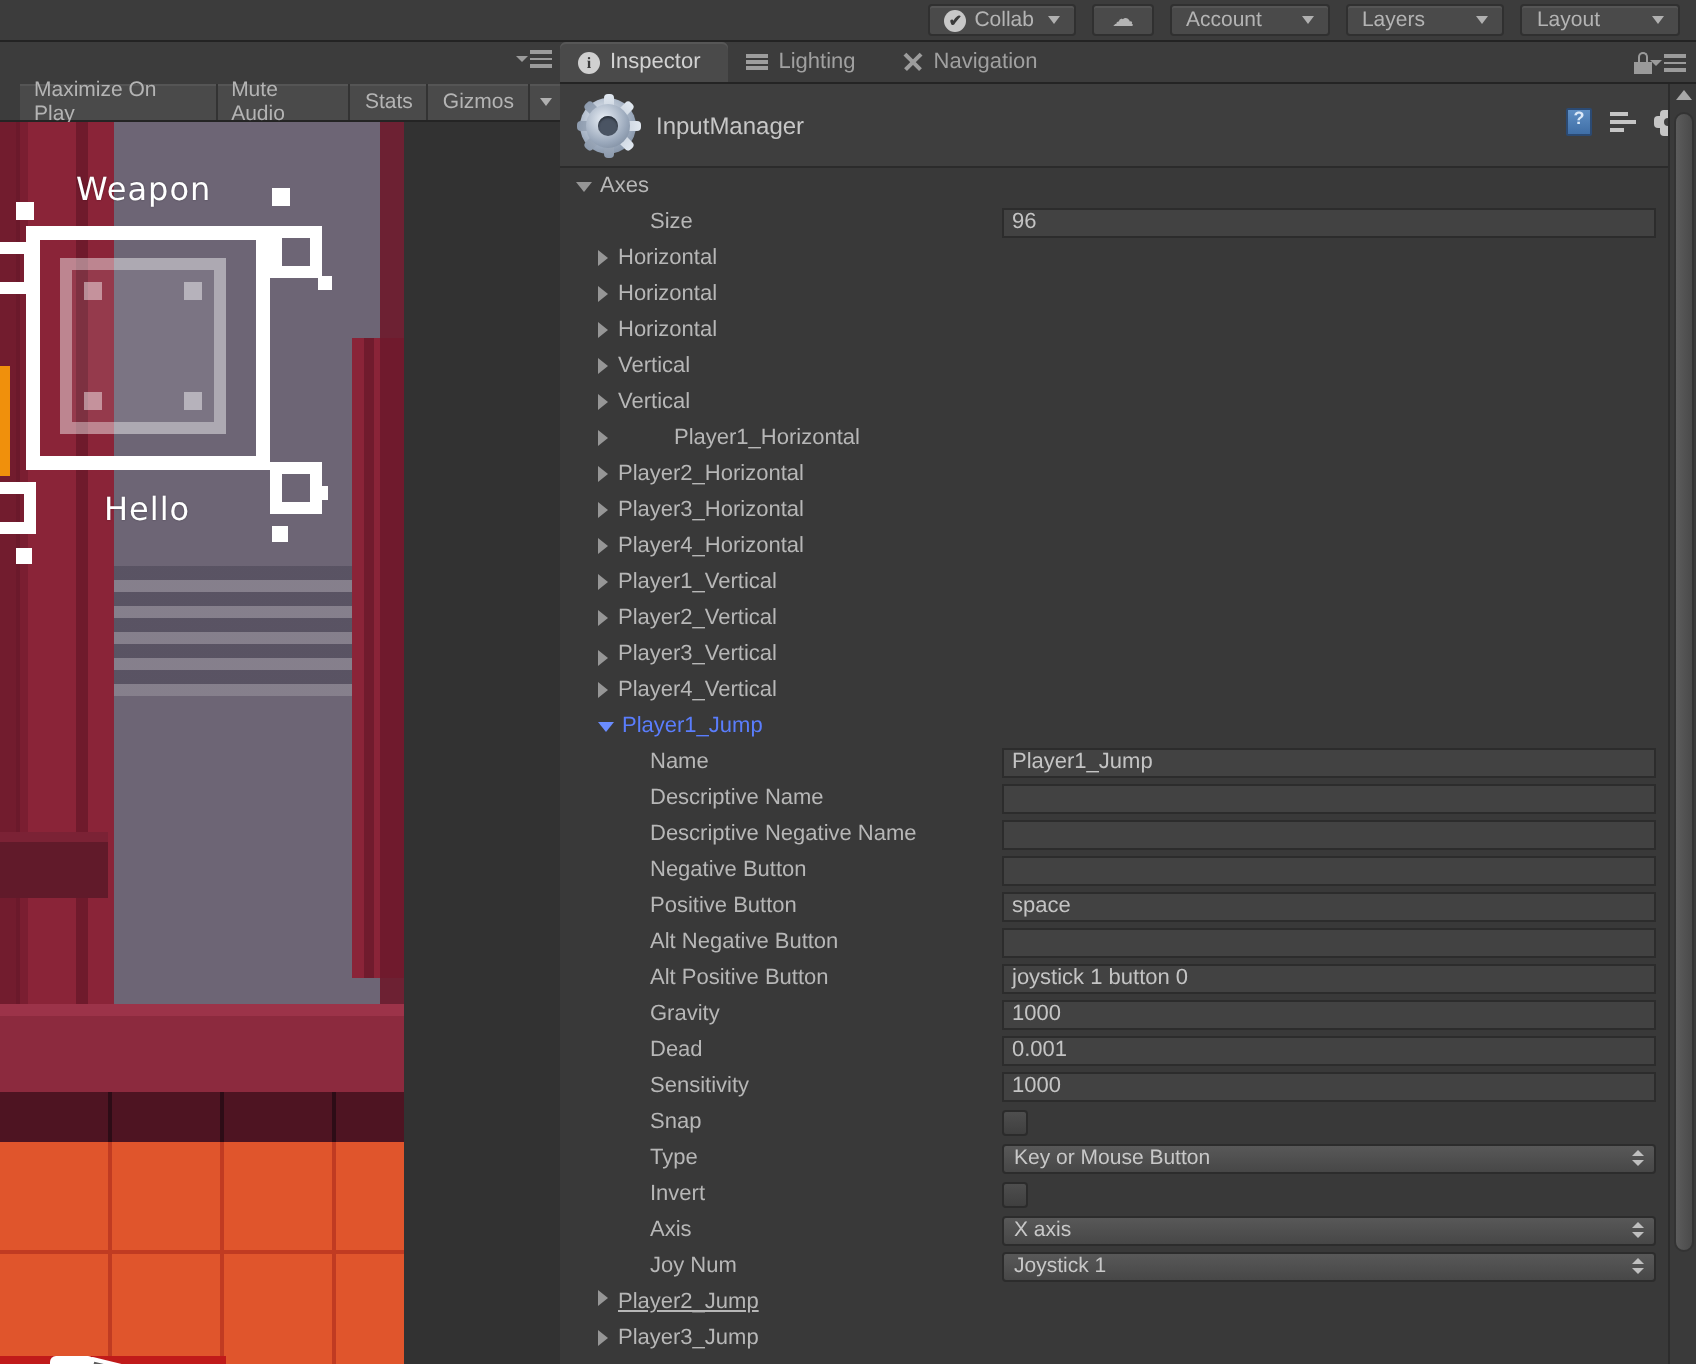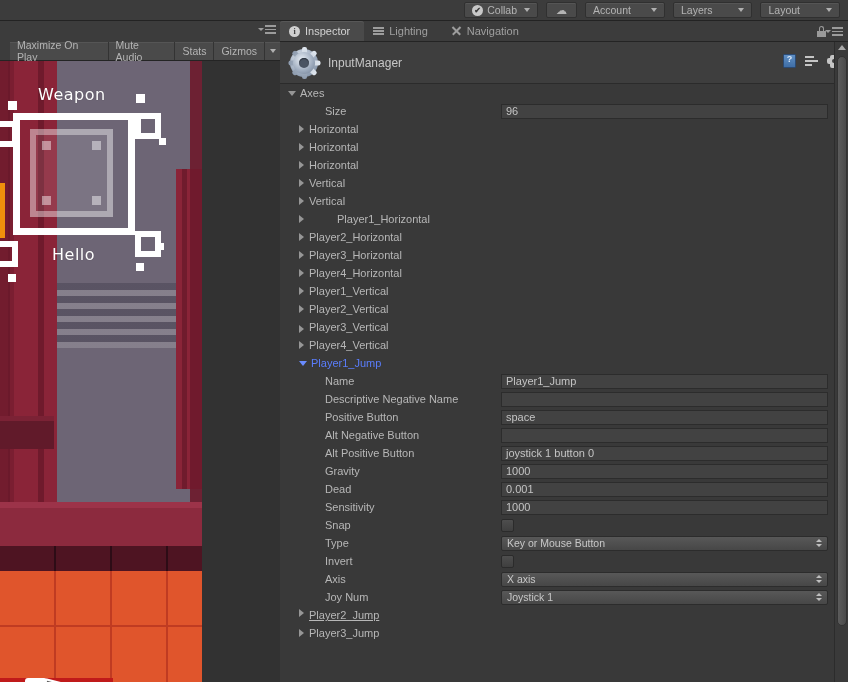--- a/index.html
+++ b/index.html
@@ -558,21 +558,29 @@
           <span class="label">Player1_Jump</span>
         </span>
       </div>
 
       <div id="prop-rows">
           <div class="row">
             <span class="lbl-2 label">Name</span>
             <span class="field">Player1_Jump</span>
           </div>
           <div class="row">
+            <span class="lbl-2 label">Descriptive Name</span>
+            <span class="field"></span>
+          </div>
+          <div class="row">
             <span class="lbl-2 label">Descriptive Negative Name</span>
+            <span class="field"></span>
+          </div>
+          <div class="row">
+            <span class="lbl-2 label">Negative Button</span>
             <span class="field"></span>
           </div>
           <div class="row">
             <span class="lbl-2 label">Positive Button</span>
             <span class="field">space</span>
           </div>
           <div class="row">
             <span class="lbl-2 label">Alt Negative Button</span>
             <span class="field"></span>
           </div>

